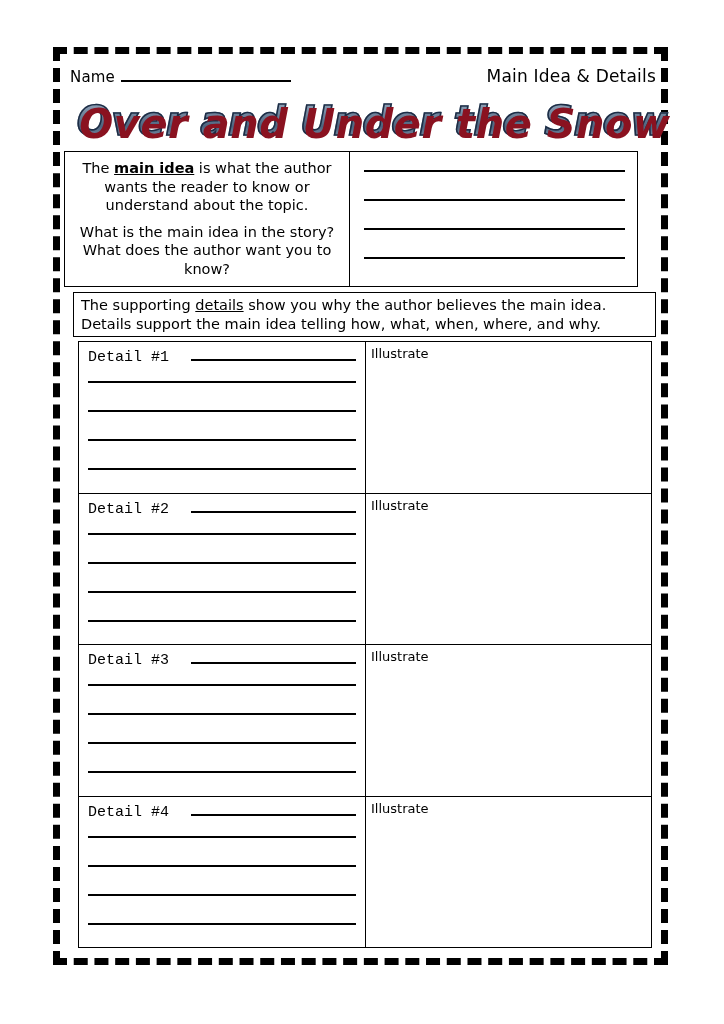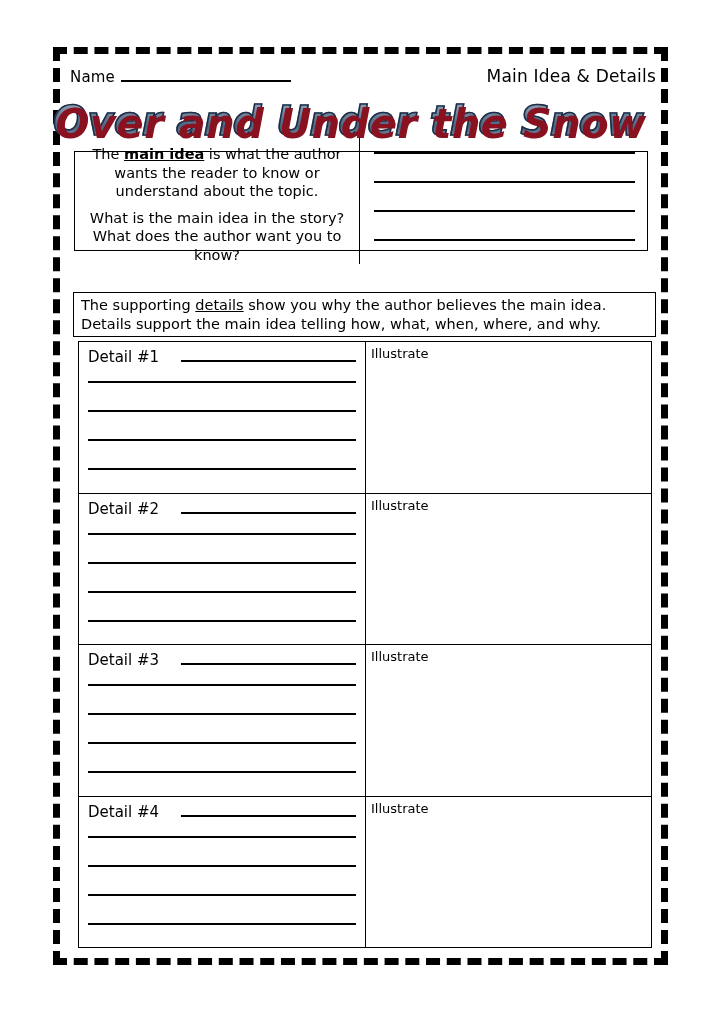--- a/index.html
+++ b/index.html
@@ -62,21 +62,21 @@
     letter-spacing: 0.2px;
     white-space: nowrap;
   }
 
   
   .title-wrap {
     position: absolute;
     left: 53px;
     top: 98px;
     width: 615px;
-    text-align: left;
+    text-align: right;
     height: 48px;
   }
   .book-title {
     display: inline-block;
     font-family: "DejaVu Sans", sans-serif;
     font-size: 40px;
     font-weight: bold;
     font-style: italic;
     letter-spacing: 0.5px;
     line-height: 46px;
@@ -86,28 +86,27 @@
     color: transparent;
     -webkit-text-stroke: 1.6px #1d2d45;
     paint-order: stroke fill;
     text-shadow: 2.5px 2.5px 0 #8a1220;
     filter: drop-shadow(0 0 0 transparent);
   }
 
   
   .main-idea-box {
     position: absolute;
-    left: 74px;
+    left: 64px;
     top: 151px;
     width: 574px;
-    height: 100px;
+    height: 136px;
     box-sizing: border-box;
     border: 1.5px solid #000;
     display: flex;
-    align-items: center;
   }
   .mi-prompt {
     width: 285px;
     box-sizing: border-box;
     border-right: 1.5px solid #000;
     padding: 7px 8px 0 8px;
     text-align: center;
     font-size: 14.5px;
     line-height: 18.5px;
   }
@@ -173,20 +172,21 @@
   }
   .detail-row:last-child {
     border-bottom: none;
   }
   .detail-left {
     width: 287px;
     box-sizing: border-box;
     border-right: 1.5px solid #000;
     padding: 6px 9px 0 9px;
     position: relative;
+    font-family: Liberation Mono, monospace;
   }
   .detail-heading {
     display: flex;
     align-items: baseline;
     font-size: 15px;
     height: 22px;
   }
   .detail-label {
     white-space: nowrap;
   }

